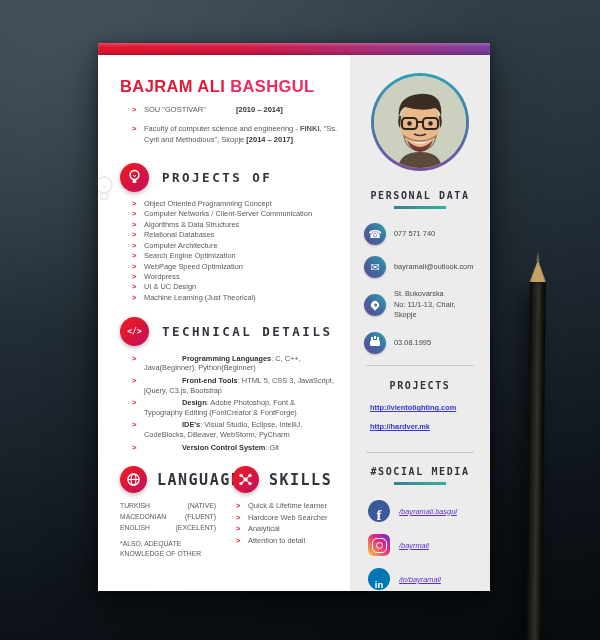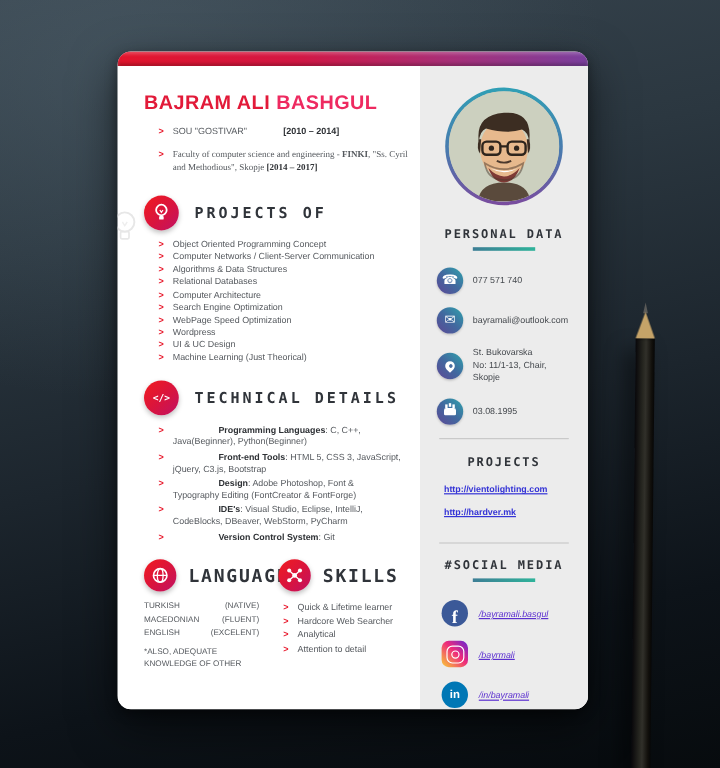--- a/index.html
+++ b/index.html
@@ -3,21 +3,21 @@
 <meta charset="utf-8">
 <style>
   html,body{margin:0;padding:0;width:600px;height:640px;overflow:hidden;
     font-family:"Liberation Sans",sans-serif;}
   .stage{position:relative;width:600px;height:640px;
     background:
       radial-gradient(120% 80% at 18% 8%, rgba(92,112,124,.35), rgba(0,0,0,0) 55%),
       linear-gradient(168deg,#38454f 0%,#2b3740 28%,#1c252d 55%,#0d1319 80%,#070b0e 100%);}
   
   .paper{position:absolute;left:98px;top:43px;width:392px;height:548px;background:#fff;
-    box-shadow:0 14px 38px rgba(0,0,0,.55),0 3px 10px rgba(0,0,0,.4);overflow:hidden;border-radius:11px;}
+    box-shadow:0 14px 38px rgba(0,0,0,.55),0 3px 10px rgba(0,0,0,.4);overflow:hidden;}
   .topbar{height:12px;background:linear-gradient(90deg,#e3152c 0%,#d31744 38%,#a92f77 70%,#7a3f9e 100%);
     box-shadow:inset 0 2px 3px rgba(255,255,255,.25), inset 0 -2px 3px rgba(0,0,0,.25);}
   .cols{display:flex;height:536px;}
   .leftcol{position:relative;width:252px;background:#fff;box-sizing:border-box;padding:22px 6px 0 22px;}
   .rightcol{position:relative;width:140px;background:#ececec;box-sizing:border-box;padding:15px 14px 0 14px;}
   
   .name{font-size:16.5px;font-weight:bold;letter-spacing:.4px;white-space:nowrap;}
   .name .n1{color:#e21a39;}
   .name .n2{color:#ee2a60;}
   
@@ -29,21 +29,21 @@
   .sec-title{font-family:"DejaVu Sans Mono",monospace;font-weight:bold;font-size:12.5px;
     letter-spacing:2.5px;color:#30343a;}
   .sec-badge .code-glyph{color:#fff;font-family:"DejaVu Sans Mono",monospace;font-size:8px;font-weight:bold;}
   
   .arrow{color:#e8192c;font-weight:bold;font-size:7.5px;flex:0 0 12px;line-height:inherit;}
   .edu-list{margin:9px 0 0 12px;}
   .edu-row1{display:flex;font-size:7.5px;color:#55595e;margin-bottom:9px;line-height:1.35;}
   .edu-school1{width:92px;}
   .edu-period{font-weight:bold;color:#2f3236;}
   .edu-row2{display:flex;font-size:7.5px;color:#55595e;line-height:1.45;}
-  .edu-row2 p{margin:0;width:196px;font-family:Liberation Serif, serif;}
+  .edu-row2 p{margin:0;width:196px;}
   .k-list,.s-list{margin:8px 0 0 12px;padding:0;list-style:none;}
   .k-list li,.s-list li{display:flex;font-size:7.4px;color:#55595e;line-height:1.18;margin-bottom:1.6px;}
   .t-list{margin:8px 0 0 12px;padding:0;list-style:none;}
   .t-list li{display:flex;font-size:7.4px;color:#55595e;line-height:1.3;margin-bottom:3px;}
   .t-list p{margin:0;width:190px;}
   .t-list b{color:#2f3236;padding-left:38px;}
   
   .bottom-row{display:flex;margin-top:14px;}
   .lang-block{width:112px;}
   .skill-block{width:110px;}
@@ -83,21 +83,21 @@
   .proj-link{display:block;font-size:7.4px;font-weight:bold;color:#3534d6;
     text-decoration:underline;margin-bottom:10px;}
   .proj-spacer{height:7px;}
   .social-rows{margin-top:15px;padding-left:4px;}
   .social-row{display:flex;align-items:center;gap:9px;margin-bottom:12px;}
   .social-link{font-size:7.4px;font-weight:normal;font-style:italic;color:#5b2fd0;text-decoration:underline;}
   .fb{width:22px;height:22px;border-radius:50%;background:#3b5998;color:#fff;display:flex;
     align-items:flex-end;justify-content:center;font-family:"Liberation Serif",serif;
     font-weight:bold;font-size:15px;line-height:.9;overflow:hidden;flex:0 0 auto;}
   .li-icon{width:22px;height:22px;border-radius:50%;background:#0077b5;color:#fff;display:flex;
-    align-items:center;justify-content:center;font-weight:bold;font-size:9.5px;flex:0 0 auto;}
+    align-items:flex-end;justify-content:center;font-weight:bold;font-size:9.5px;flex:0 0 auto;}
   .ig{width:22px;height:22px;border-radius:6px;position:relative;flex:0 0 auto;
     background:linear-gradient(45deg,#f9ce34 0%,#ee2a7b 55%,#6228d7 100%);}
   .ig::before{content:"";position:absolute;inset:3.5px;border:1.5px solid #fff;border-radius:5px;box-sizing:border-box;}
   .ig::after{content:"";position:absolute;width:7px;height:7px;left:7.5px;top:7.5px;
     border:1.5px solid #fff;border-radius:50%;box-sizing:border-box;}
   
   .pencil{position:absolute;left:527px;top:252px;width:18px;height:388px;transform:rotate(.6deg);}
   .pencil-tip{width:0;height:0;margin:0 auto;border-left:2.5px solid transparent;
     border-right:2.5px solid transparent;border-bottom:9px solid #5a5a58;}
   .pencil-wood{width:0;height:0;margin:-1px auto 0;border-left:8px solid transparent;

